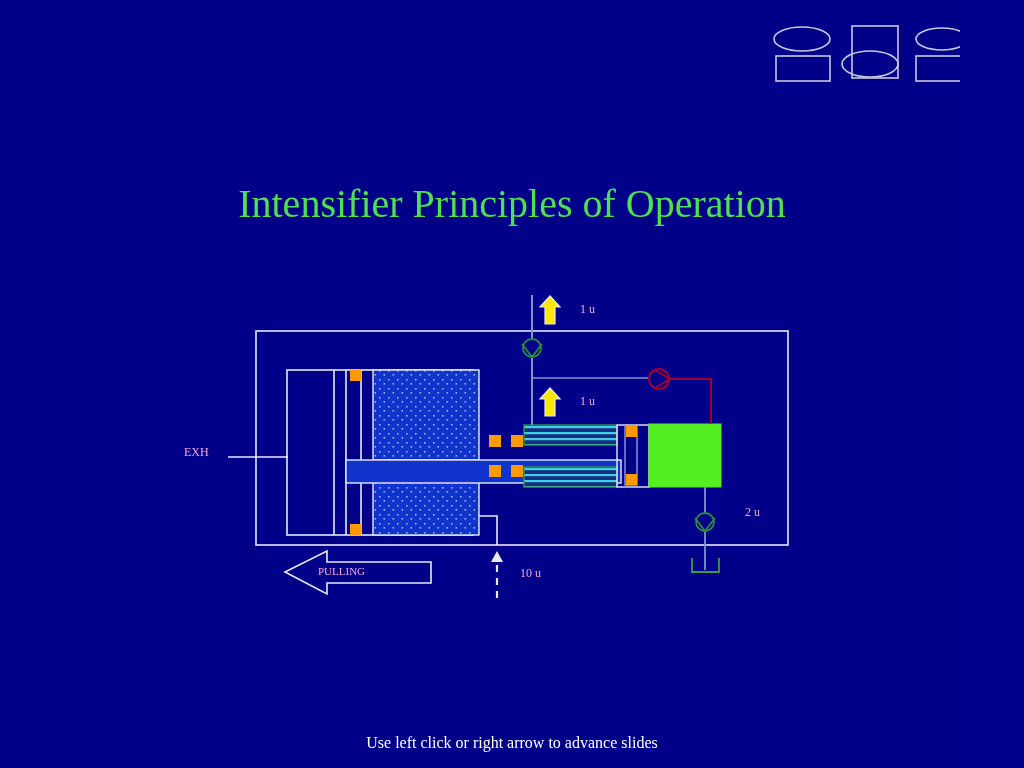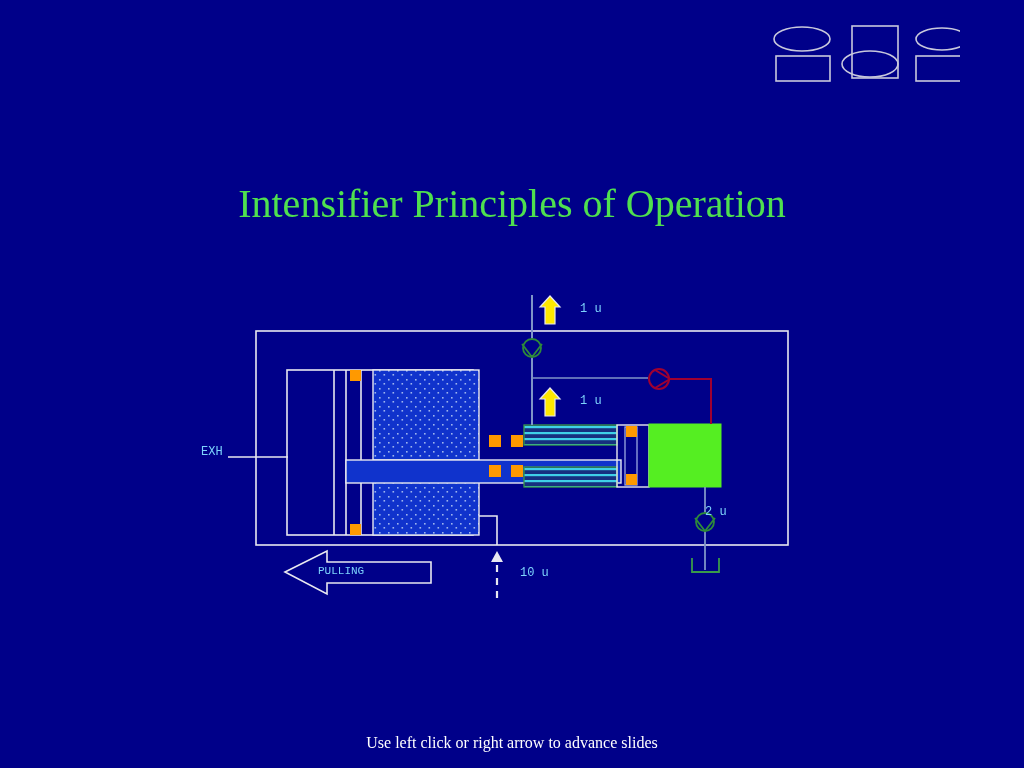--- a/index.html
+++ b/index.html
@@ -56,23 +56,23 @@
   #diagram {
     position: absolute;
     left: 0;
     top: 0;
     width: 1024px;
     height: 768px;
   }
 
   .dlabel {
     position: absolute;
-    font-family: Liberation Mono, monospace;
+    font-family: Liberation Serif, serif;
     font-size: 12px;
-    color: #7dd3fc;
+    color: #f9a8d4;
     white-space: nowrap;
   }
   .dlabel.big { font-size: 11px; }
 </style>
 </head>
 <body>
 
 <div id="slide">
 
   <svg id="logo" viewBox="0 0 200 58">
@@ -181,27 +181,27 @@
     </g>
     <g>
       <path d="M 545 416 L 545 399 L 540 399 L 550 388 L 560 399 L 555 399 L 555 416 Z" fill="#FFE800" stroke="#E8E8F0" stroke-width="1.2"></path>
     </g>
 
     <g>
       <path d="M 285 572 L 327 551 L 327 562 L 431 562 L 431 583 L 327 583 L 327 594 Z" fill="none" stroke="#E8E8F0" stroke-width="1.6"></path>
     </g>
   </svg>
 
-  <div class="dlabel" style="left:201px; top:445px;text-align:right;">EXH</div>
+  <div class="dlabel" style="left:184px; top:445px;text-align:right;">EXH</div>
 
   <div class="dlabel" style="left:580px; top:302px;">1 u</div>
 
   <div class="dlabel" style="left:580px; top:394px;">1 u</div>
 
-  <div class="dlabel" style="left:705px; top:505px;">2 u</div>
+  <div class="dlabel" style="left:745px; top:505px;">2 u</div>
 
   <div class="dlabel" style="left:520px; top:566px;">10 u</div>
 
   <div class="dlabel big" style="left:318px; top:565px;">PULLING</div>
 
   <div id="footer">Use left click or right arrow to advance slides</div>
 
 </div>
 
 </body></html>

